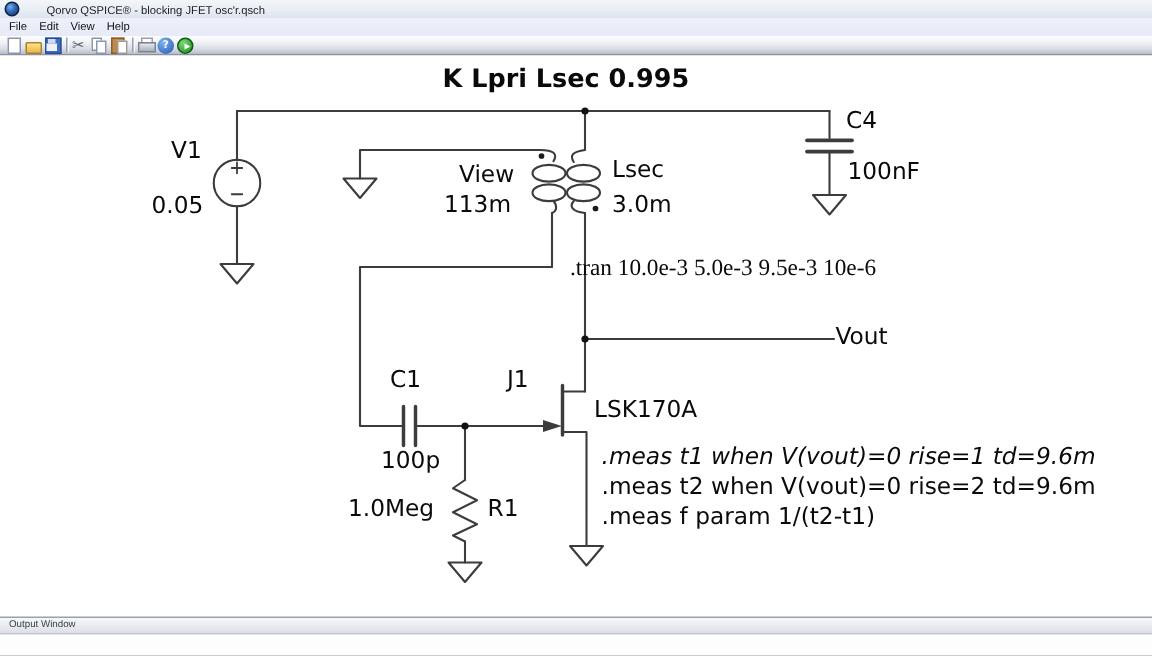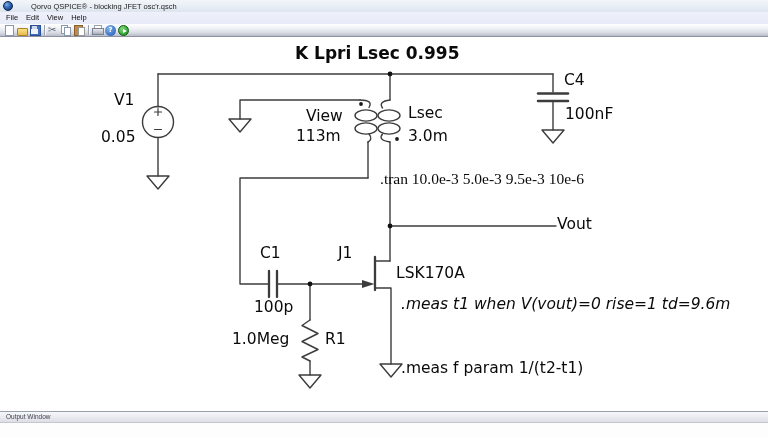--- a/index.html
+++ b/index.html
@@ -60,21 +60,21 @@
   #lbl-tran{left:380px;top:133px;font-family:Liberation Serif, serif;}
   #lbl-vout{left:557px;top:179px;}
   #lbl-c1name{left:260px;top:208px;}
   #lbl-j1name{left:338px;top:208px;}
   #lbl-model{left:396px;top:228px;}
   #lbl-c1val{left:254px;top:262px;}
   #lbl-r1val{left:232px;top:294px;}
   #lbl-r1name{left:325px;top:294px;}
   #lbl-meas1{left:401px;top:259px;font-style:italic;}
   #lbl-meas2{left:401px;top:279px;}
-  #lbl-meas3{left:401px;top:299px;margin-top:24px;}
+  #lbl-meas3{left:401px;top:299px;}
 
   
   #output{position:absolute;top:411px;left:0;width:768px;height:44px;border-top:1px solid #9aa0ac;
     background:#fdfdfe;box-sizing:border-box;}
   #output-header{height:10px;background:linear-gradient(180deg,#f7f8fa,#dcdfe6);
     border-bottom:1px solid #c2c6cf;font-size:6.5px;color:#3a3f48;
     line-height:10px;padding-left:6px;}
   #output-body{padding:2px 0 0 8px;font-family:"DejaVu Sans Mono",monospace;
     font-size:8px;font-weight:bold;line-height:8.2px;color:#22222e;white-space:pre;}
 </style>
@@ -196,20 +196,21 @@
     <div class="lbl" id="lbl-c4val">100nF</div>
     <div class="lbl" id="lbl-tran">.tran 10.0e-3 5.0e-3 9.5e-3 10e-6</div>
     <div class="lbl" id="lbl-vout">Vout</div>
     <div class="lbl" id="lbl-c1name">C1</div>
     <div class="lbl" id="lbl-j1name">J1</div>
     <div class="lbl" id="lbl-model">LSK170A</div>
     <div class="lbl" id="lbl-c1val">100p</div>
     <div class="lbl" id="lbl-r1val">1.0Meg</div>
     <div class="lbl" id="lbl-r1name">R1</div>
     <div class="lbl" id="lbl-meas1">.meas t1 when V(vout)=0 rise=1 td=9.6m</div>
+    <div class="lbl" id="lbl-meas2">.meas t2 when V(vout)=0 rise=2 td=9.6m</div>
     <div class="lbl" id="lbl-meas3">.meas f param 1/(t2-t1)</div>
   </div>
 
   <div id="output">
     <div id="output-header">Output Window</div>
     <div id="output-body">
       <div>      0.0097181</div>
       
       
     </div>

